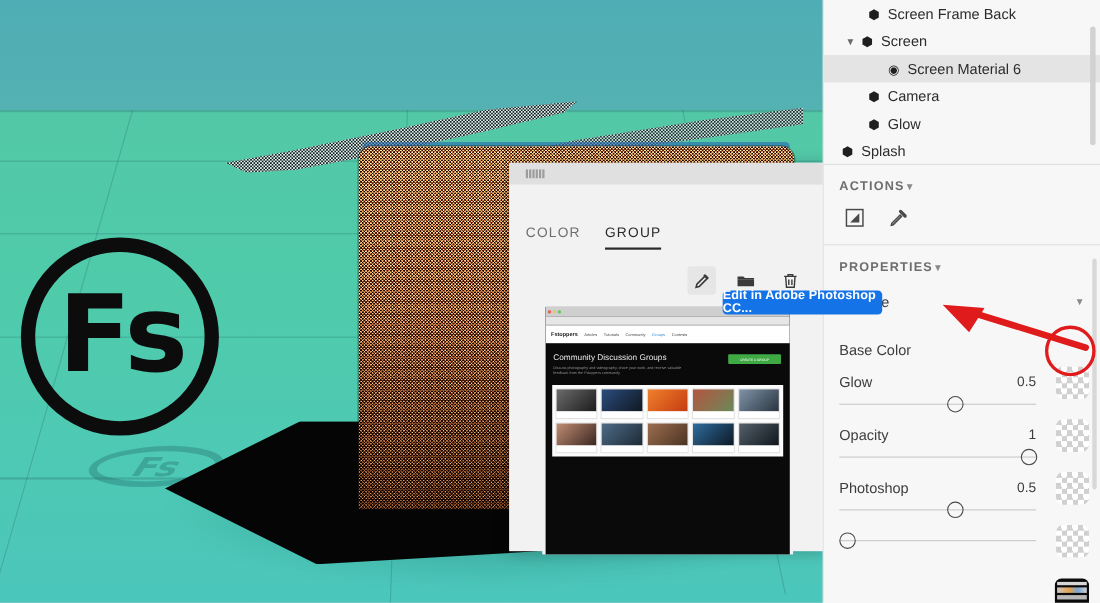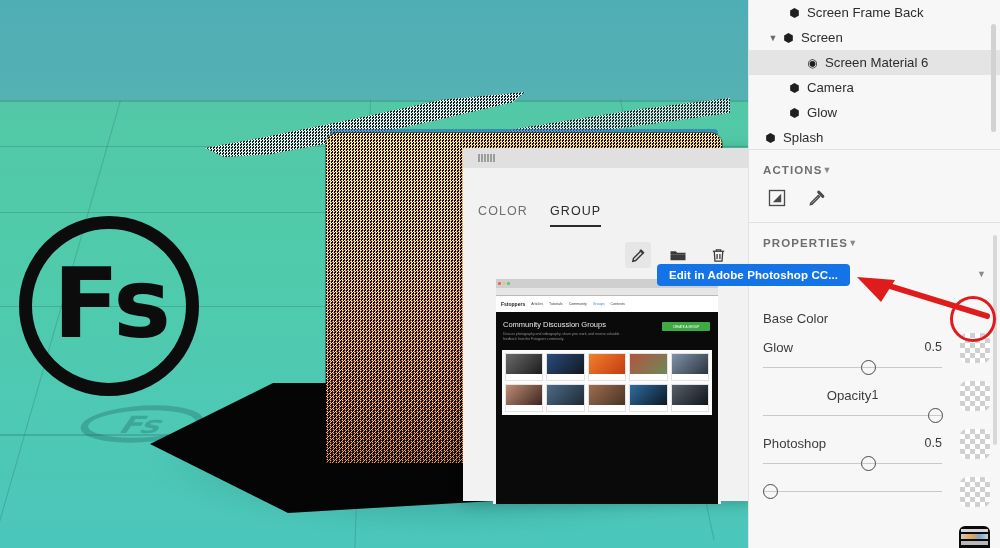--- a/index.html
+++ b/index.html
@@ -211,21 +211,21 @@
   #pv-grid {
     margin:2px 6px 0 6px; background:#fbfbfb; padding:3px; display:grid;
     grid-template-columns:repeat(5,1fr); gap:3px;
   }
   .pv-card { background:#fff; border:.5px solid #e2e2e2; }
   .pv-thumb { height:20px; }
   .pv-meta { height:6px; background:#fff; }
 
   
   #tooltip {
-    position:absolute; left:657px; top:264px; width:193px; height:22px;
+    position:absolute; left:657px; top:264px; width:145px; height:22px;
     background:#1473e6; border-radius:4px; color:#fff;
     font-size:11.5px; font-weight:bold; display:flex; align-items:center;
     justify-content:center; letter-spacing:.1px;
   }
 </style>
 </head>
 <body>
 
 <div id="viewport">
   <div id="sky"></div>
@@ -448,21 +448,21 @@
         <span class="prop-val" style="margin-right:44px;">0.5</span>
       </div>
       <div class="slider-wrap">
         <div class="track"></div>
           <div class="knob" style="left:44%"></div>
       </div>
       <div class="swatch" style="top:-4px;"></div>
     </div>
 
     <div class="prop-block">
-      <div class="prop-row" style="padding-top:0;height:20px;justify-content:center;">
+      <div class="prop-row" style="padding-top:0;height:20px;">
         <span>Opacity</span>
         <span class="prop-val" style="margin-right:44px;">1</span>
       </div>
       <div class="slider-wrap">
         <div class="track"></div>
           <div class="knob" style="left:calc(100% - 58px)"></div>
       </div>
       <div class="swatch" style="top:-4px;"></div>
     </div>
 

